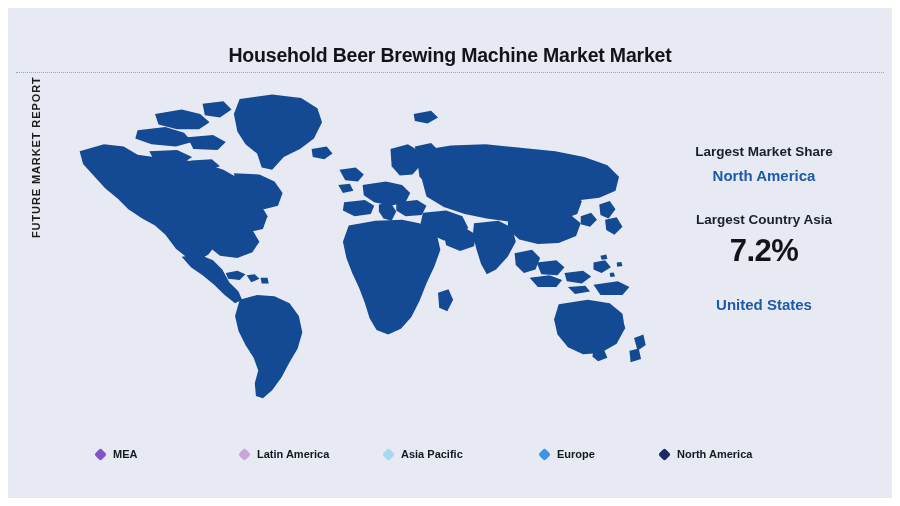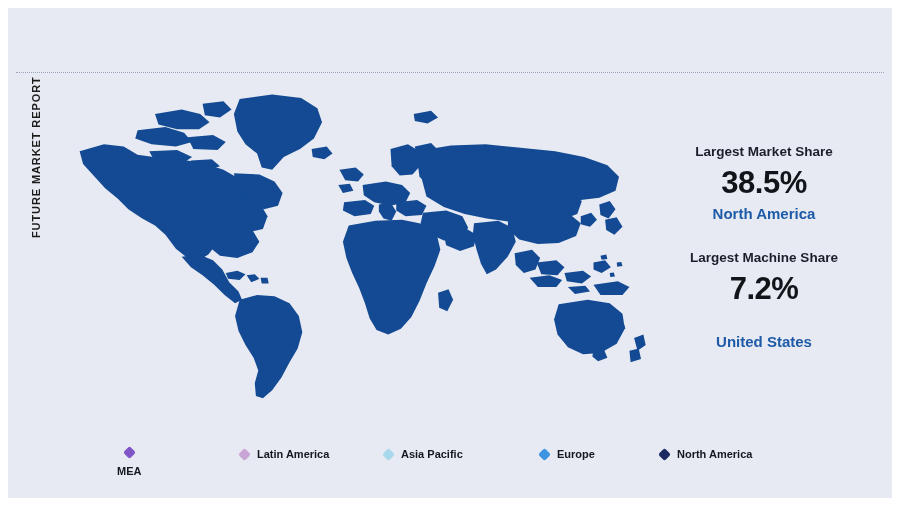--- a/index.html
+++ b/index.html
@@ -113,20 +113,21 @@
     font-weight:bold;
     color:#14181f;
   }
 </style>
 </head>
 <body style="background: rgb(255, 255, 255);">
 
 <div id="infographic" style="background: rgb(231, 234, 242);">
 
   <div class="title-wrap">
+    <div class="title-line title-a">Household Beer Brewing Machine Market Market</div>
   </div>
   <div class="title-sep"></div>
 
   <div class="brand">FUTURE MARKET REPORT</div>
 
   <div class="map-area">
     <svg viewBox="0 0 1000 560" preserveAspectRatio="xMidYMid meet" aria-hidden="true">
       <g id="land" fill="#134a93">
 
         <path d="M296 18 L352 10 L402 16 L430 34 L438 58 L424 86 L400 104 L372 118 L352 140 L334 136 L326 112 L306 96 L292 74 L286 44 Z"></path>
@@ -225,32 +226,31 @@
         <path d="M934 318 L941 317 L943 324 L935 325 Z"></path>
         <path d="M900 398 L907 397 L909 404 L901 405 Z"></path>
         <path d="M952 408 L959 407 L961 414 L953 415 Z"></path>
       </g>
     </svg>
   </div>
 
   <div class="stats">
     <div class="stat-block">
       <div class="stat-label">Largest Market Share</div>
-      <div class="stat-value">38.5%</div>
       <div class="stat-region" style="color: rgb(29, 90, 168);">North America</div>
     </div>
     <div class="stat-block">
-      <div class="stat-label">Largest Machine Share</div>
+      <div class="stat-label">Largest Country Asia</div>
       <div class="stat-value">7.2%</div>
       <div class="stat-region" style="color: rgb(29, 90, 168); margin-top: 28px;">United States</div>
     </div>
   </div>
 
   <div class="legend">
-    <div class="legend-item" style="left: 29px; flex-direction: column;">
+    <div class="legend-item" style="left: 8px;">
       <span class="legend-dot" style="background: rgb(128, 85, 200);"></span>
       <span class="legend-text">MEA</span>
     </div>
     <div class="legend-item" style="left: 152px;">
       <span class="legend-dot" style="background: rgb(201, 165, 214);"></span>
       <span class="legend-text">Latin America</span>
     </div>
     <div class="legend-item" style="left: 296px;">
       <span class="legend-dot" style="background: rgb(168, 216, 236);"></span>
       <span class="legend-text">Asia Pacific</span>

